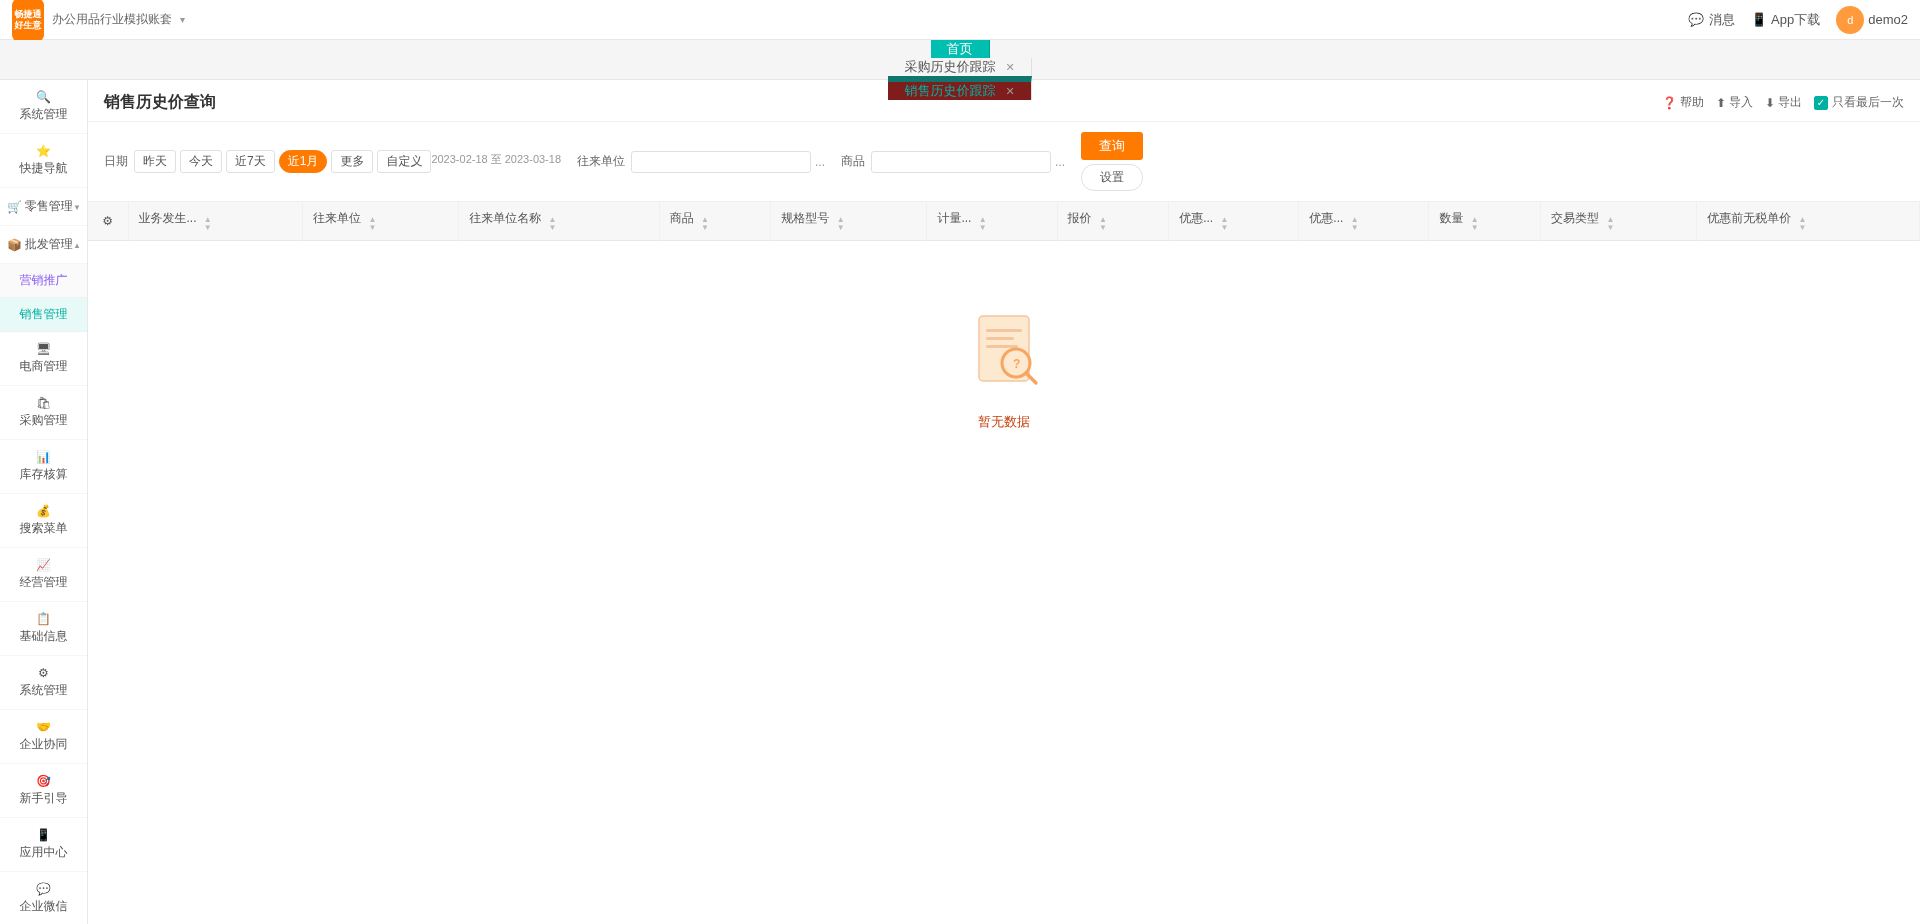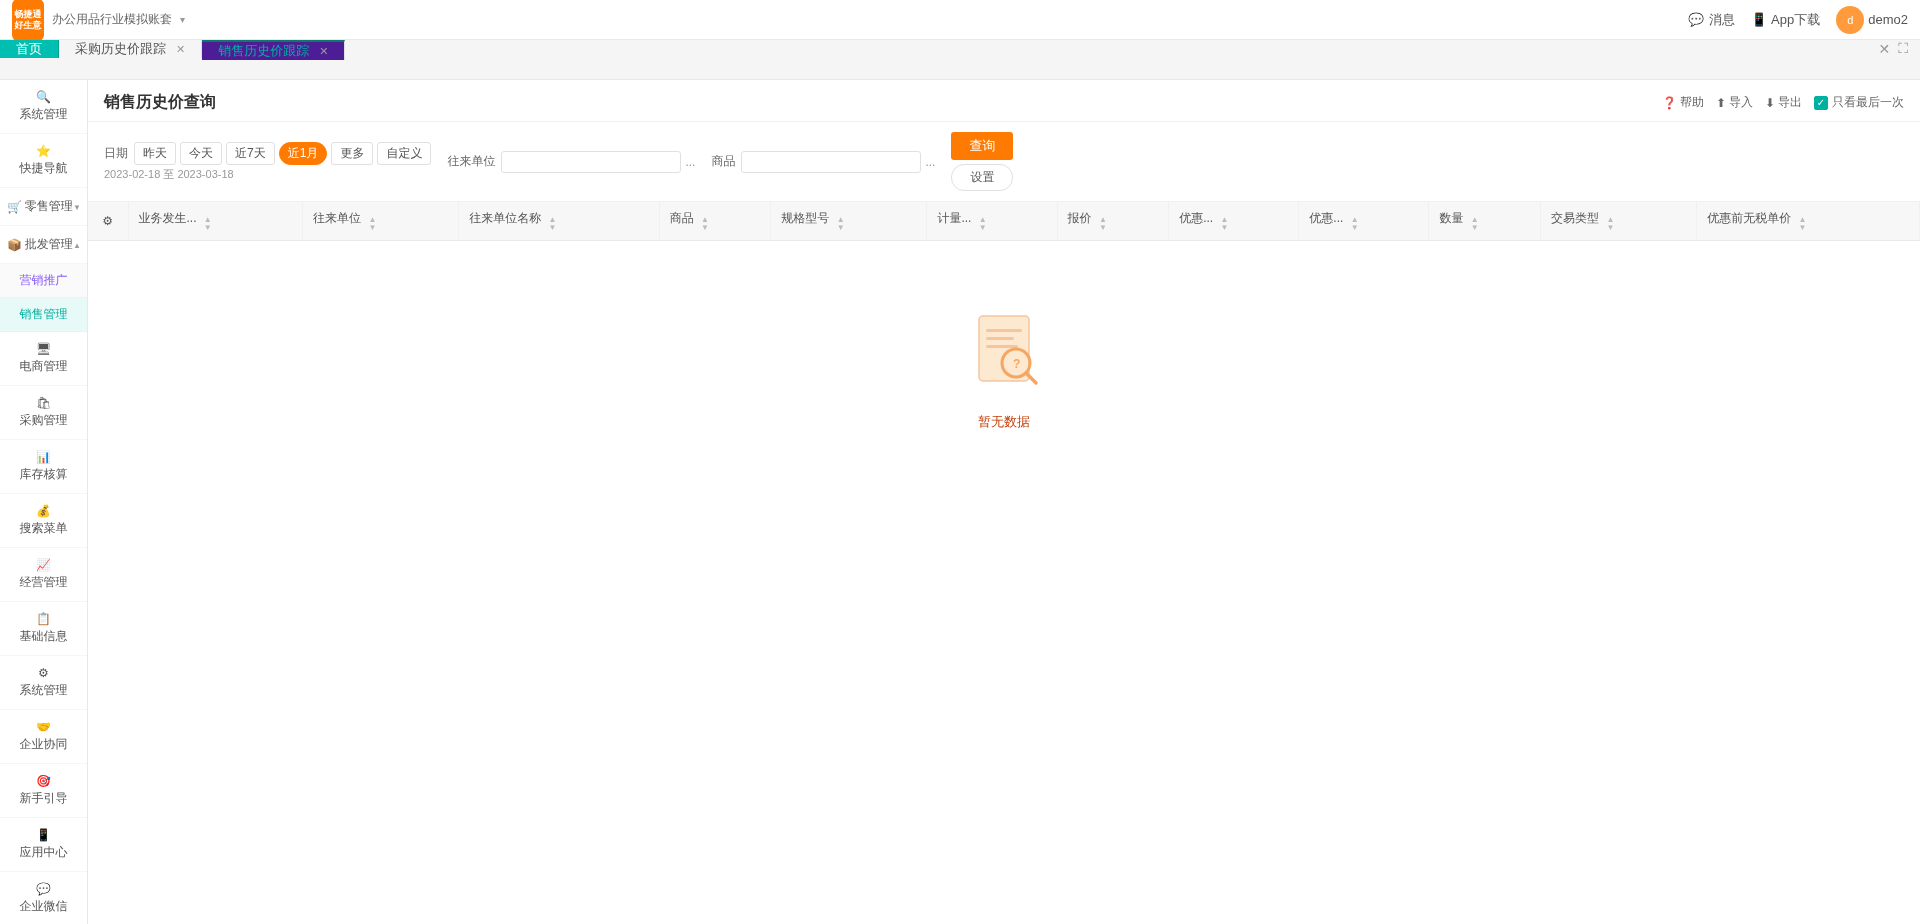--- a/index.html
+++ b/index.html
@@ -21,40 +21,41 @@
     .topbar-app-selector { display: flex; align-items: center; gap: 8px; font-size: 12px; color: #666; cursor: pointer; }
     .topbar-right { display: flex; align-items: center; gap: 16px; font-size: 13px; color: #555; }
     .topbar-right-item { display: flex; align-items: center; gap: 4px; cursor: pointer; }
     .avatar { width: 28px; height: 28px; border-radius: 50%; background: #ff9b3d; display: flex; align-items: center; justify-content: center; color: #fff; font-size: 11px; }
 
     
     .tabbar {
       height: 40px;
       background: #f5f5f5;
       display: flex;
-      align-items: flex-start;
+      align-items: center;
       flex-shrink: 0;
       border-bottom: 1px solid #e8e8e8;
+      flex-direction: column;
     }
     .tab {
       display: flex;
       align-items: center;
       padding: 0 16px;
       gap: 6px;
       cursor: pointer;
       font-size: 13px;
       color: #555;
       border-right: 1px solid #e0e0e0;
       white-space: nowrap;
       position: relative;
     }
     .tab.active {
-      background: #4c1d95;
+      background: #7f1d1d;
       color: #00b0a0;
-      border-top: 2px solid #0f766e;
+      border-top: 6px solid #0f766e;
     }
     .tab.home { background: #00bfb0; color: #fff; border-right: 1px solid #00a090; }
     .tab-close { font-size: 11px; color: #999; cursor: pointer; margin-left: 4px; }
     .tabbar-actions { margin-left: auto; display: flex; align-items: center; padding: 0 12px; gap: 8px; }
 
     
     .main-layout {
       display: flex;
       flex: 1;
       overflow: hidden;
@@ -158,21 +159,21 @@
       padding: 2px 8px;
       border: 1px solid #e0e0e0;
       border-radius: 3px;
       background: #fff;
       font-size: 12px;
       cursor: pointer;
       color: #555;
     }
     .date-btn.active { background: #ff7a00; color: #fff; border-color: #ff7a00; border-radius: 12px; }
     .date-range-text { font-size: 11px; color: #999; margin-top: 2px; }
-    .filter-date-group { display: flex; flex-direction: column; }
+    .filter-date-group { display: flex; flex-direction: row; }
     .filter-input-group { display: flex; align-items: center; gap: 4px; }
     .filter-input {
       border: 1px solid #e0e0e0;
       border-radius: 3px;
       padding: 3px 8px;
       font-size: 12px;
       color: #333;
       outline: none;
       width: 180px;
       background: #fff;

